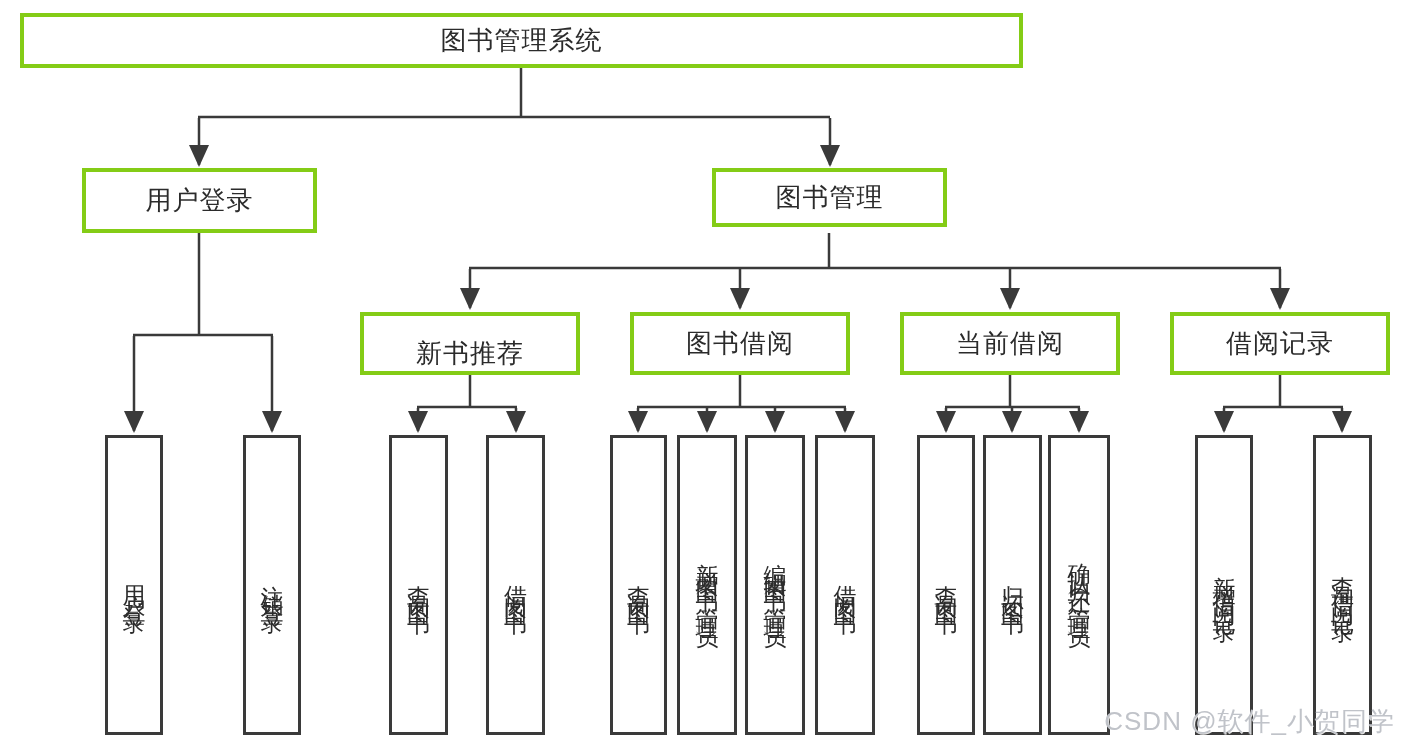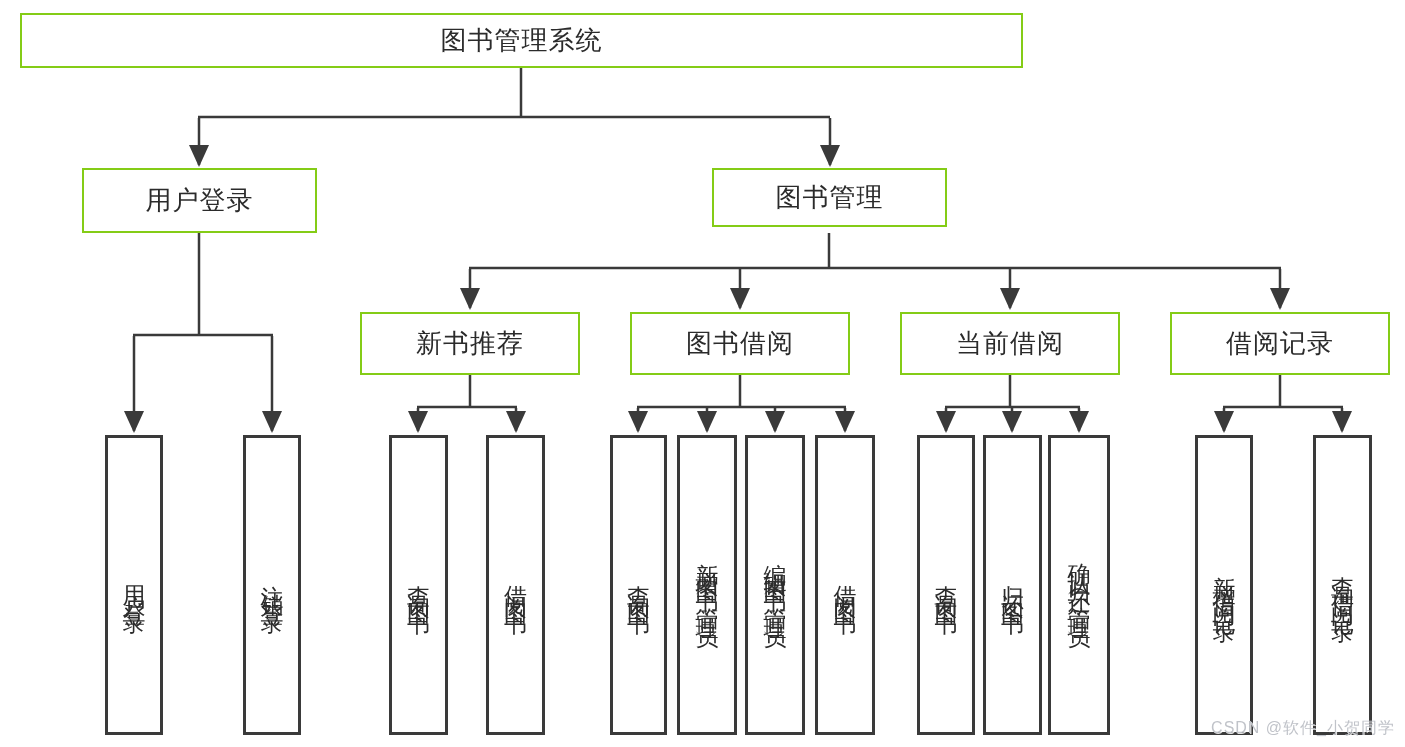--- a/index.html
+++ b/index.html
@@ -18,21 +18,21 @@
   .stage svg.wires {
     position: absolute;
     left: 0;
     top: 0;
     width: 1405px;
     height: 747px;
   }
   .node {
     position: absolute;
     box-sizing: border-box;
-    border: 2px solid #84cc16;
+    border: 4px solid #84cc16;
     background: #ffffff;
     display: flex;
     align-items: center;
     justify-content: center;
     color: #2b2b2b;
     font-size: 26px;
     letter-spacing: 1px;
     white-space: nowrap;
   }
   .leaf {
@@ -53,21 +53,21 @@
     text-orientation: mixed;
     font-size: 23px;
     letter-spacing: 9px;
     line-height: 1;
     white-space: nowrap;
   }
   .watermark {
     position: absolute;
     right: 10px;
     bottom: 8px;
-    font-size: 16px;
+    font-size: 26px;
     color: #c0c3c9;
     text-shadow: 1px 1px 0 rgba(255,255,255,0.85);
     letter-spacing: 1px;
     white-space: nowrap;
   }
 </style>
 </head>
 <body>
 
 <div class="stage">
@@ -126,21 +126,21 @@
     <span>图书管理系统</span>
   </div>
 
   <div class="node" style="left:82px; top:168px; width:235px; height:65px;">
     <span>用户登录</span>
   </div>
   <div class="node" style="left:712px; top:168px; width:235px; height:59px;">
     <span>图书管理</span>
   </div>
 
-  <div class="node" style="left:360px; top:312px; width:220px; height:63px;">
+  <div class="node" style="left:360px; top:312px; width:220px; height:63px;align-items:flex-end;">
     <span>新书推荐</span>
   </div>
   <div class="node" style="left:900px; top:312px; width:220px; height:63px;">
     <span>当前借阅</span>
   </div>
   <div class="node" style="left:630px; top:312px; width:220px; height:63px;">
     <span>图书借阅</span>
   </div>
   <div class="node" style="left:1170px; top:312px; width:220px; height:63px;">
     <span>借阅记录</span>

